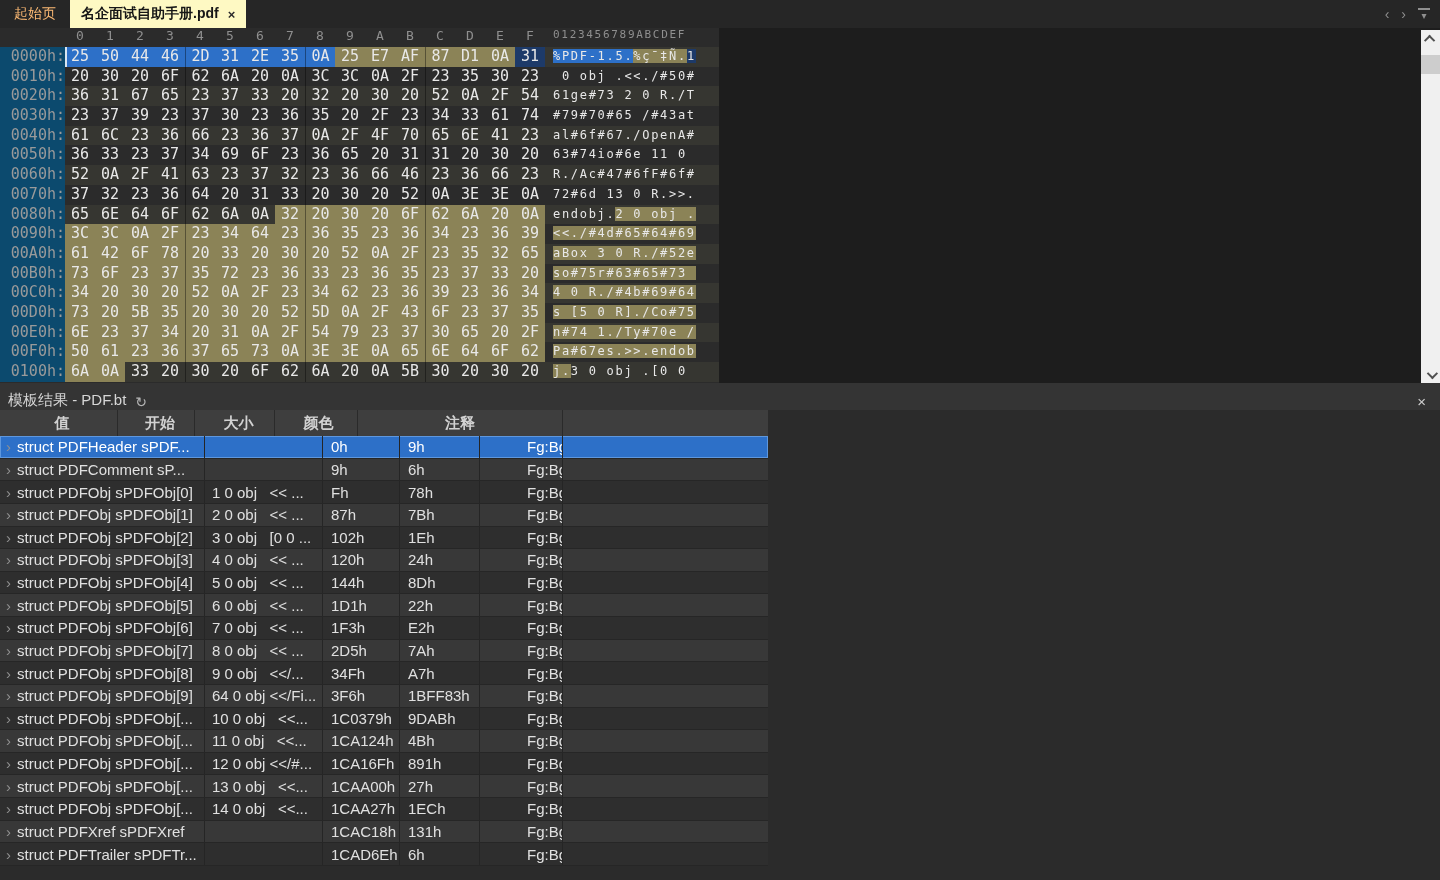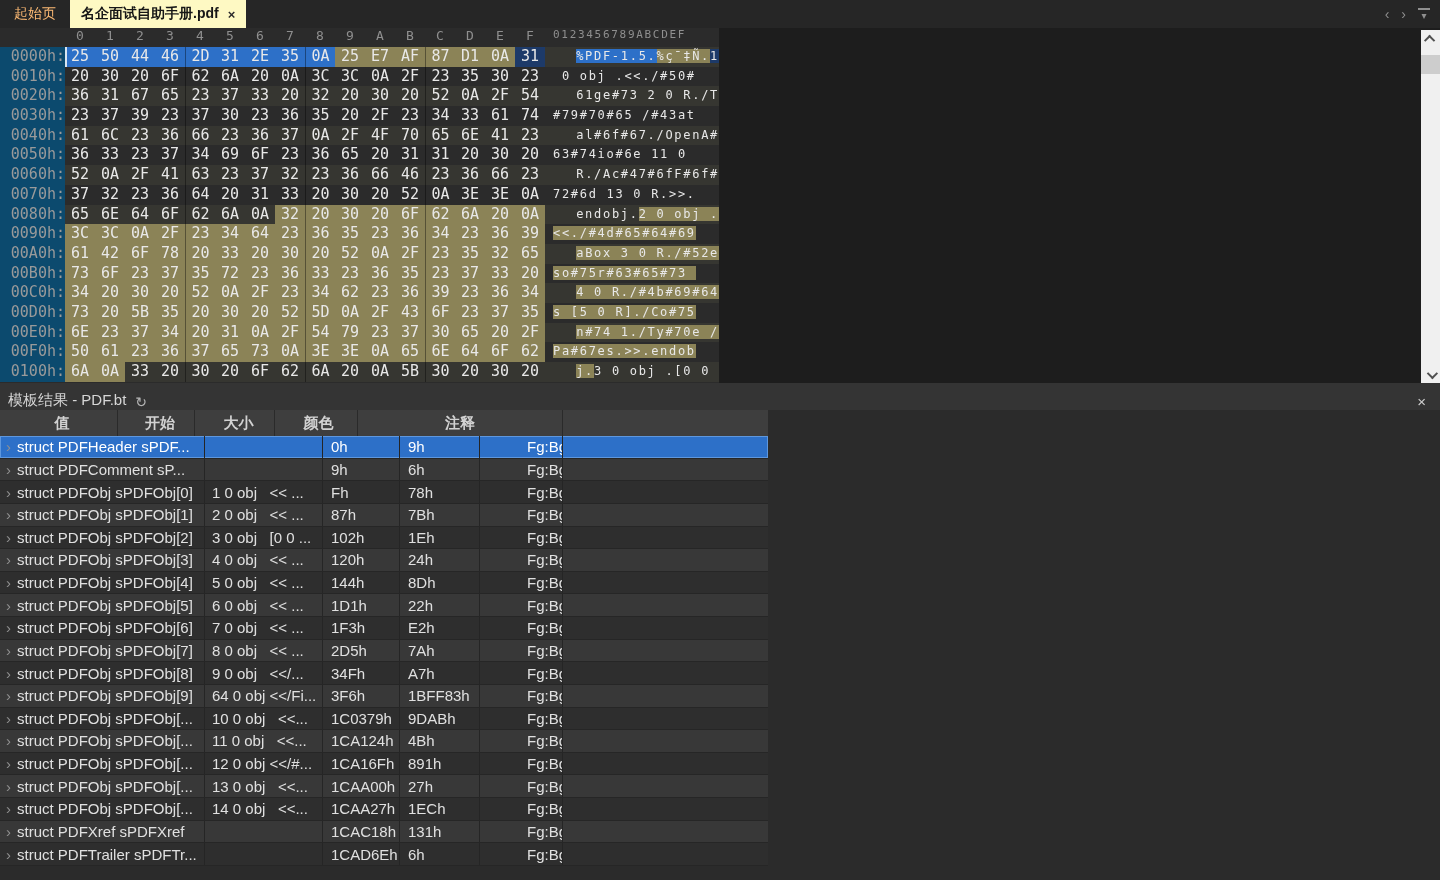--- a/index.html
+++ b/index.html
@@ -22,21 +22,21 @@
   .hex-content { position:absolute; left:0; top:0; width:719px; height:355px; background:#2b2b2b;
                  font-family:"DejaVu Sans Mono", monospace; }
   .hex-header { height:19px; display:flex; color:#8f8f8f; font-size:13px; }
   .hex-header .gutter { width:65px; }
   .hex-header .hcol { width:30px; text-align:center; }
   .hex-header .ahdr { margin-left:8px; letter-spacing:1.7px; font-size:11px;text-align:center; }
   .hexrow { height:19.7px; display:flex; }
   .addr { width:65px; color:#9a9a9a; font-size:15px; line-height:19.7px; padding-left:3px;
           background:#0c4a6e;text-align:right; }
   .rowbody { flex:1; display:flex; background:#2b2b2b; }
-  .rowbody.stripe { background:#363631;justify-content:space-between; }
+  .rowbody.stripe { background:#363631; }
   .bytes { display:flex; }
   .b { width:30px; text-align:center; font-size:15px; line-height:19.7px; color:#e8e8e8; }
   .b.g { border-left:1px solid rgba(0,0,0,0.38); }
   .b.s, .ascii .s { background:#2d70c8; }
   .b.c, .ascii .c { background:#8b8357; }
   .b.n, .ascii .n { background:#1d3a69; }
   .hexrow:first-child .b:first-child { box-shadow:inset 2px 0 0 #d9e6f2; }
   .ascii { margin-left:8px; white-space:pre; font-size:12px; letter-spacing:1.7px;
            line-height:19.7px; color:#e8e8e8; }
 

